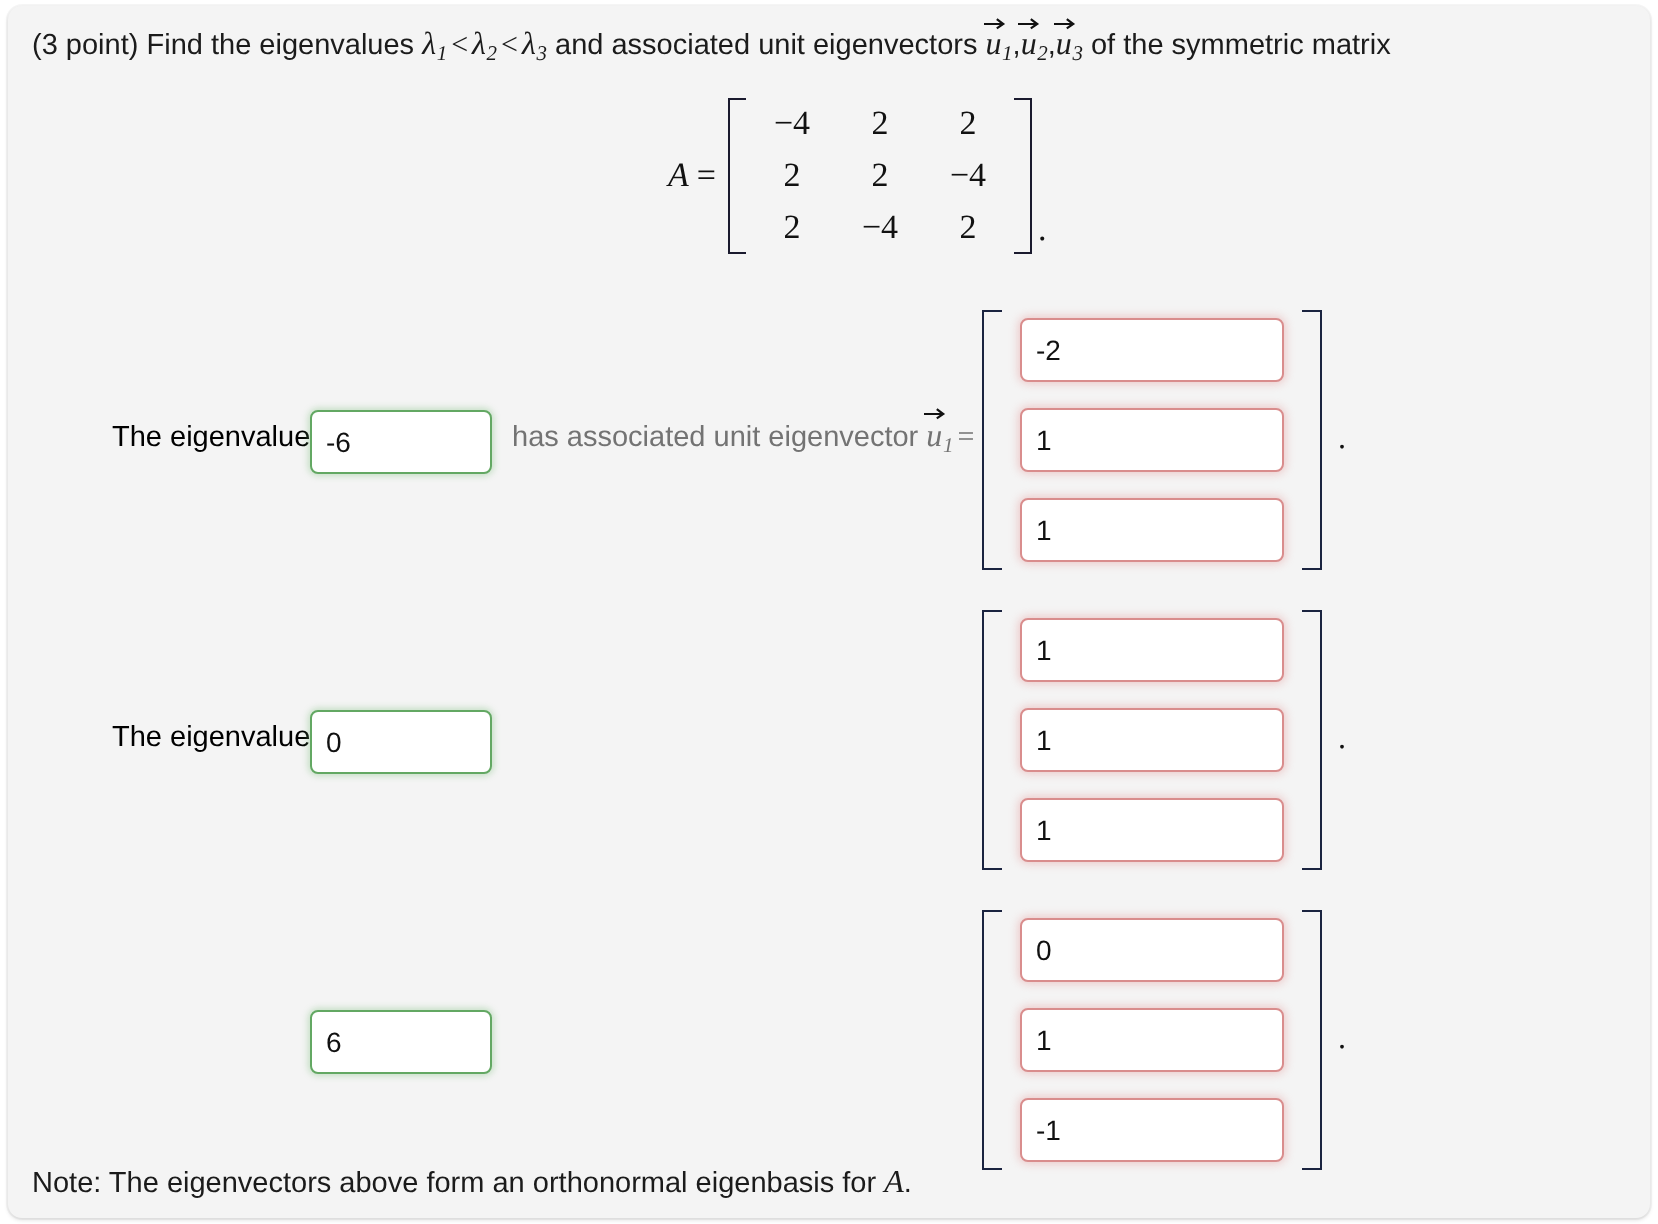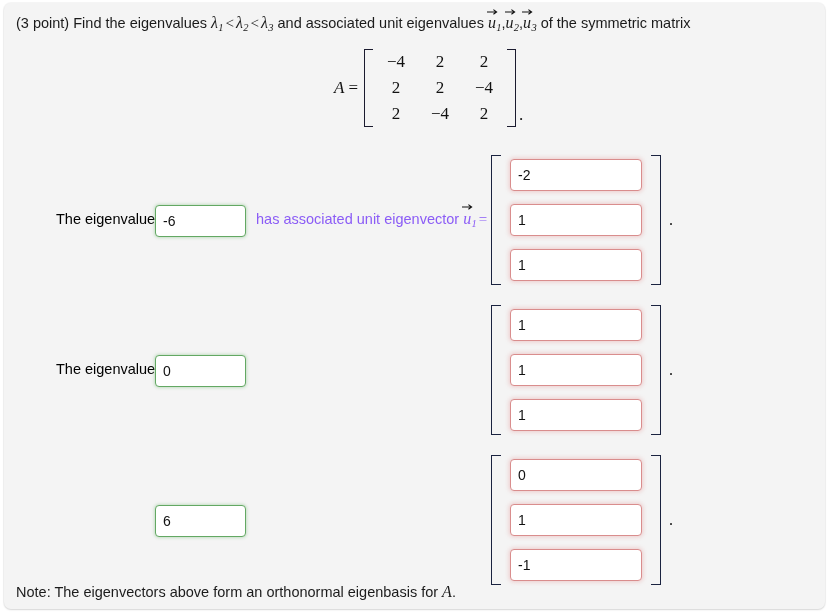--- a/index.html
+++ b/index.html
@@ -158,21 +158,21 @@
     left: 12px;
     white-space: nowrap;
     color: #000000;
     font-size: 14.5px;
     margin-left: 40px;
   }
   .midlabel {
     position: absolute;
     left: 252px;
     white-space: nowrap;
-    color: #8b5cf6;
+    color: #737373;
     font-size: 14.5px;
   }
 
   input.fld {
     font-family: "Liberation Sans", sans-serif;
     font-size: 14px;
     color: #111;
     box-sizing: border-box;
     outline: none;
     background: #ffffff;
@@ -243,21 +243,21 @@
 </head>
 <body>
 
 <div id="page">
   <div id="panel">
 
     <div class="stmt" id="qline">
       <span>(3 point)</span>
       <span>Find the eigenvalues</span>
       <span class="mi"><span>λ</span><sub class="sb">1</sub></span><span class="op">&lt;</span><span class="mi"><span>λ</span><sub class="sb">2</sub></span><span class="op">&lt;</span><span class="mi"><span>λ</span><sub class="sb">3</sub></span>
-      <span>and associated unit eigenvalues</span>
+      <span>and associated unit eigenvectors</span>
       <span class="vec"><svg class="arw" viewBox="0 0 11 7">
             <path d="M0 4 H9.2 M6.4 1.6 L9.6 4 L6.4 6.2" stroke="#111" stroke-width="1.1" fill="none"></path>
           </svg><span>u</span><sub class="sb">1</sub></span><span>,</span><span class="vec"><svg class="arw" viewBox="0 0 11 7">
             <path d="M0 4 H9.2 M6.4 1.6 L9.6 4 L6.4 6.2" stroke="#111" stroke-width="1.1" fill="none"></path>
           </svg><span>u</span><sub class="sb">2</sub></span><span>,</span><span class="vec"><svg class="arw" viewBox="0 0 11 7">
             <path d="M0 4 H9.2 M6.4 1.6 L9.6 4 L6.4 6.2" stroke="#111" stroke-width="1.1" fill="none"></path>
           </svg><span>u</span><sub class="sb">3</sub></span>
       <span>of the symmetric matrix</span>
     </div>
 

